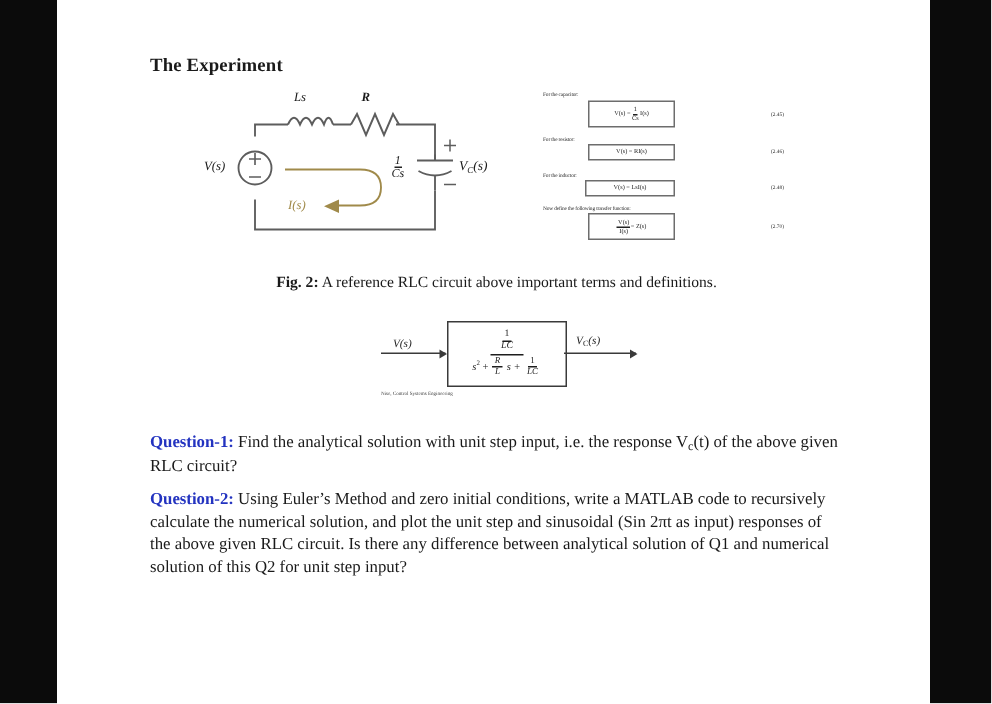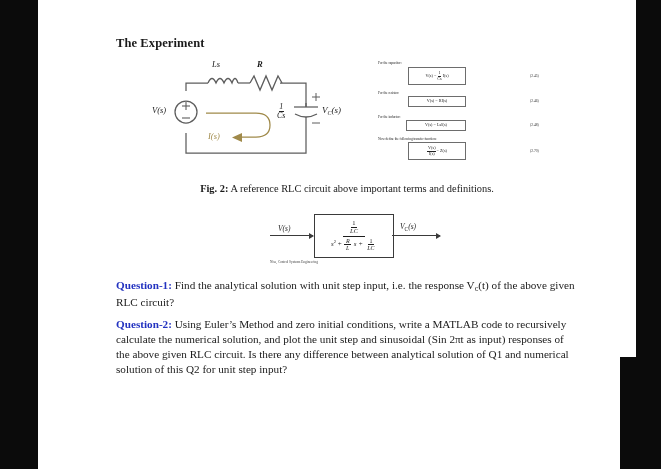--- a/index.html
+++ b/index.html
@@ -20,21 +20,21 @@
     position: absolute;
     top: 0;
     height: 469px;
     background: #0b0b0b;
   }
   .gutter.left  { left: 0;   width: 38px; }
   .gutter.right { right: 0;  width: 41px; }
 
   #sheet {
     position: absolute;
-    left: 54px;
+    left: 38px;
     top: 0;
     width: 582px;
     height: 357px;
     background: #ffffff;
   }
 
   .content {
     position: absolute;
     left: 62px;
     top: 36px;
@@ -372,21 +372,21 @@
           <div class="bd-arrow" style="left:124px; top:27px; width:48px;"></div>
 
           <div class="bd-label" style="left:132px; top:14px;">
             <span>V</span><span class="bd-sub">C</span><span>(s)</span>
           </div>
 
           <div class="bd-credit">Nise, Control Systems Engineering</div>
         </div>
       </div>
 
-      <p class="question" style="">
+      <p class="question" style="margin-top:10px;">
         <span class="q-label">Question-1:</span><span> Find the analytical solution with unit step input, i.e. the response V</span><span class="qsub">c</span><span>(t) of the above given RLC circuit?</span>
       </p>
 
       <p class="question" style="margin-top:8px;">
         <span class="q-label">Question-2:</span><span> Using Euler’s Method and zero initial conditions, write a MATLAB code to recursively calculate the numerical solution, and plot the unit step and sinusoidal (Sin 2πt as input) responses of the above given RLC circuit. Is there any difference between analytical solution of Q1 and numerical solution of this Q2 for unit step input?</span>
       </p>
 
     </div>
   </div>
 </div>

